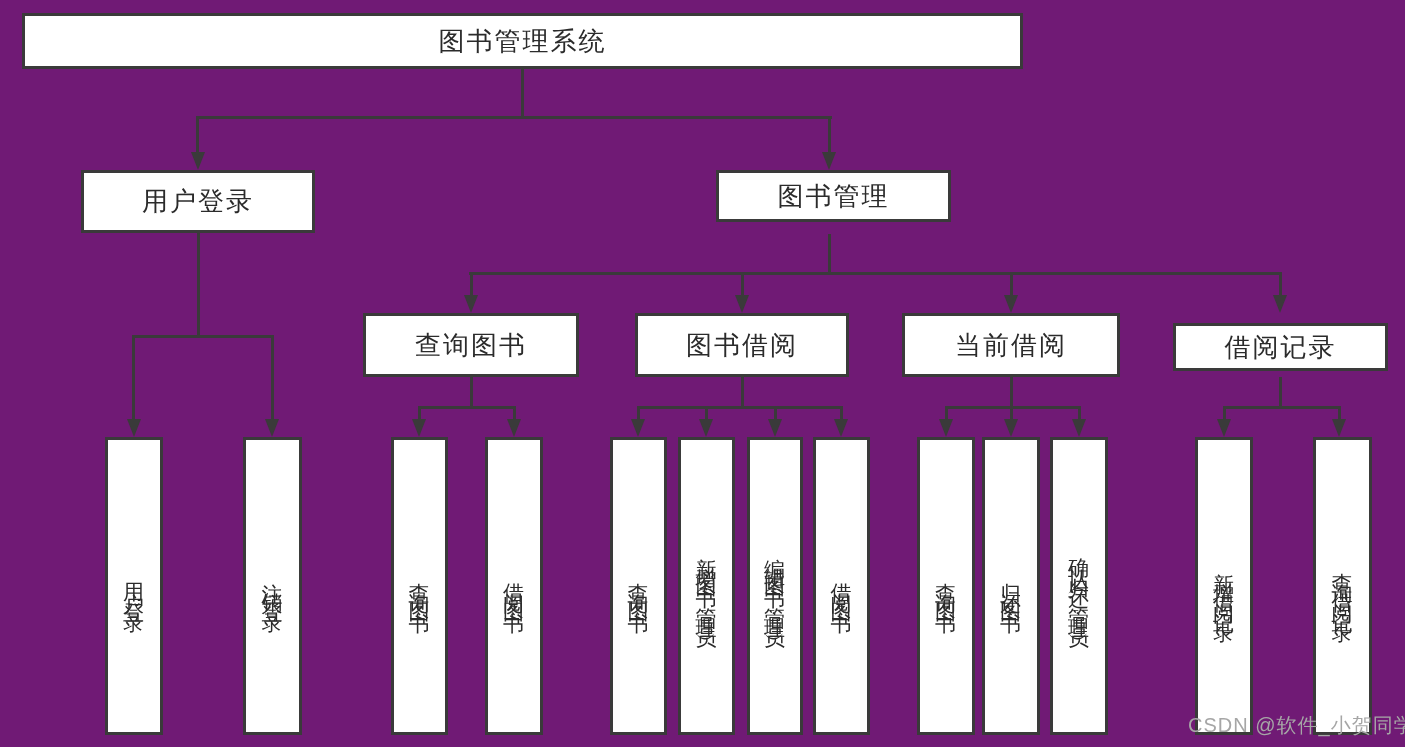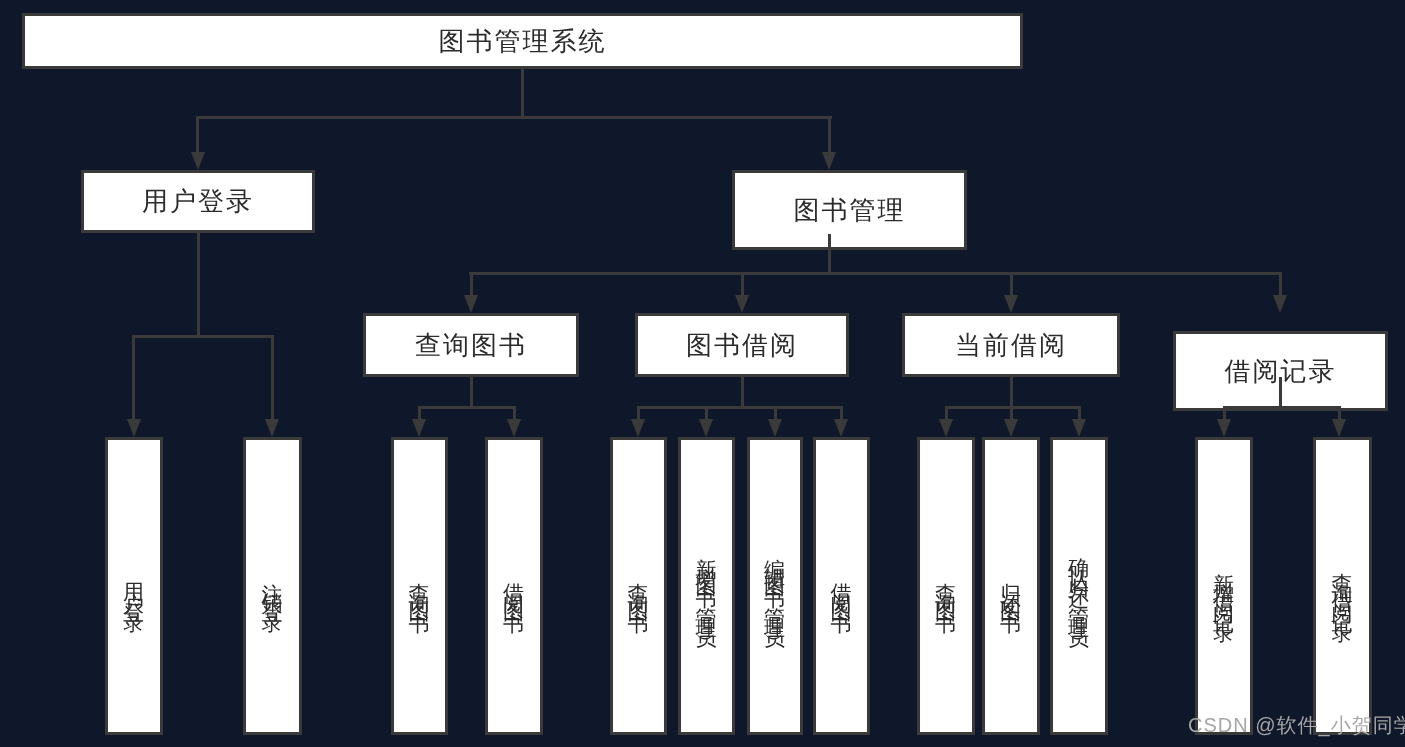--- a/index.html
+++ b/index.html
@@ -4,21 +4,21 @@
 <style>
   :root{
     --line:#3a3a3a;
     --text:#2b2b2b;
     --wm:#a6a6a6;
   }
   html,body{margin:0;padding:0;background:#ffffff;}
   .canvas{
     position:relative;
     width:1405px;height:747px;
-    background:#0f172a;
+    background:#701a75;
     font-family:"Liberation Sans","DejaVu Sans",sans-serif;
     overflow:hidden;
   }
   .box{
     position:absolute;
     box-sizing:border-box;
     border:3px solid var(--line);
     background:#ffffff;
     display:flex;
     align-items:center;
@@ -63,21 +63,21 @@
   <div class="line" style="left:521px;top:69px;width:3px;height:48px"></div>
   <div class="line" style="left:196px;top:116px;width:636px;height:3px"></div>
   <div class="line" style="left:196px;top:116px;width:3px;height:38px"></div>
   <div class="arrow" style="left:191px;top:152px"></div>
   <div class="line" style="left:828px;top:116px;width:3px;height:38px"></div>
   <div class="arrow" style="left:822px;top:152px"></div>
 
   <div class="box h" style="left:81px;top:170px;width:234px;height:63px">
     <span>用户登录</span>
   </div>
-  <div class="box h" style="left:732px;top:170px;width:235px;height:80px">
+  <div class="box h" style="left:716px;top:170px;width:235px;height:52px">
     <span>图书管理</span>
   </div>
 
   <div class="line" style="left:197px;top:233px;width:3px;height:104px"></div>
   <div class="line" style="left:132px;top:335px;width:142px;height:3px"></div>
   <div class="line" style="left:132px;top:335px;width:3px;height:86px"></div>
   <div class="arrow" style="left:127px;top:419px"></div>
   <div class="line" style="left:271px;top:335px;width:3px;height:86px"></div>
   <div class="arrow" style="left:265px;top:419px"></div>
 
@@ -94,21 +94,21 @@
 
   <div class="box h" style="left:363px;top:313px;width:216px;height:64px">
     <span>查询图书</span>
   </div>
   <div class="box h" style="left:902px;top:313px;width:218px;height:64px">
     <span>当前借阅</span>
   </div>
   <div class="box h" style="left:635px;top:313px;width:214px;height:64px">
     <span>图书借阅</span>
   </div>
-  <div class="box h" style="left:1173px;top:331px;width:215px;height:80px">
+  <div class="box h" style="left:1173px;top:323px;width:215px;height:48px">
     <span>借阅记录</span>
   </div>
 
   <div class="line" style="left:470px;top:377px;width:3px;height:32px"></div>
   <div class="line" style="left:418px;top:406px;width:98px;height:3px"></div>
   <div class="line" style="left:418px;top:406px;width:3px;height:15px"></div>
   <div class="arrow" style="left:412px;top:419px"></div>
   <div class="line" style="left:513px;top:406px;width:3px;height:15px"></div>
   <div class="arrow" style="left:507px;top:419px"></div>
 

